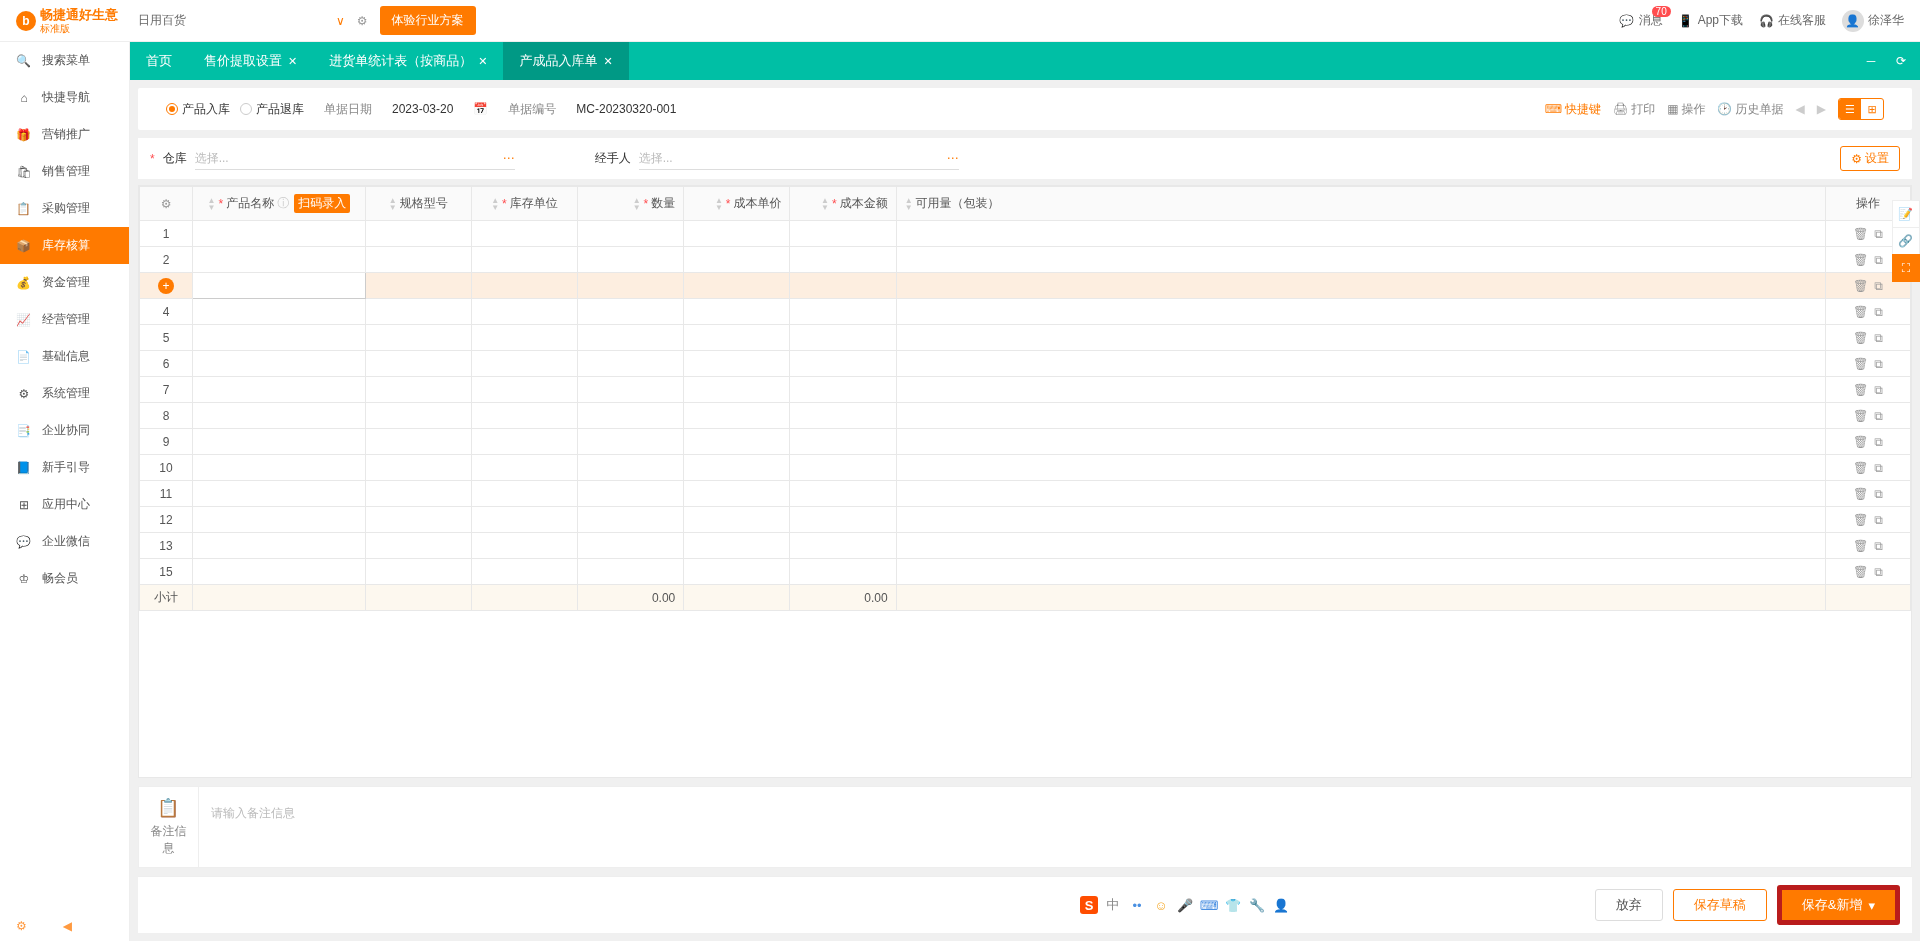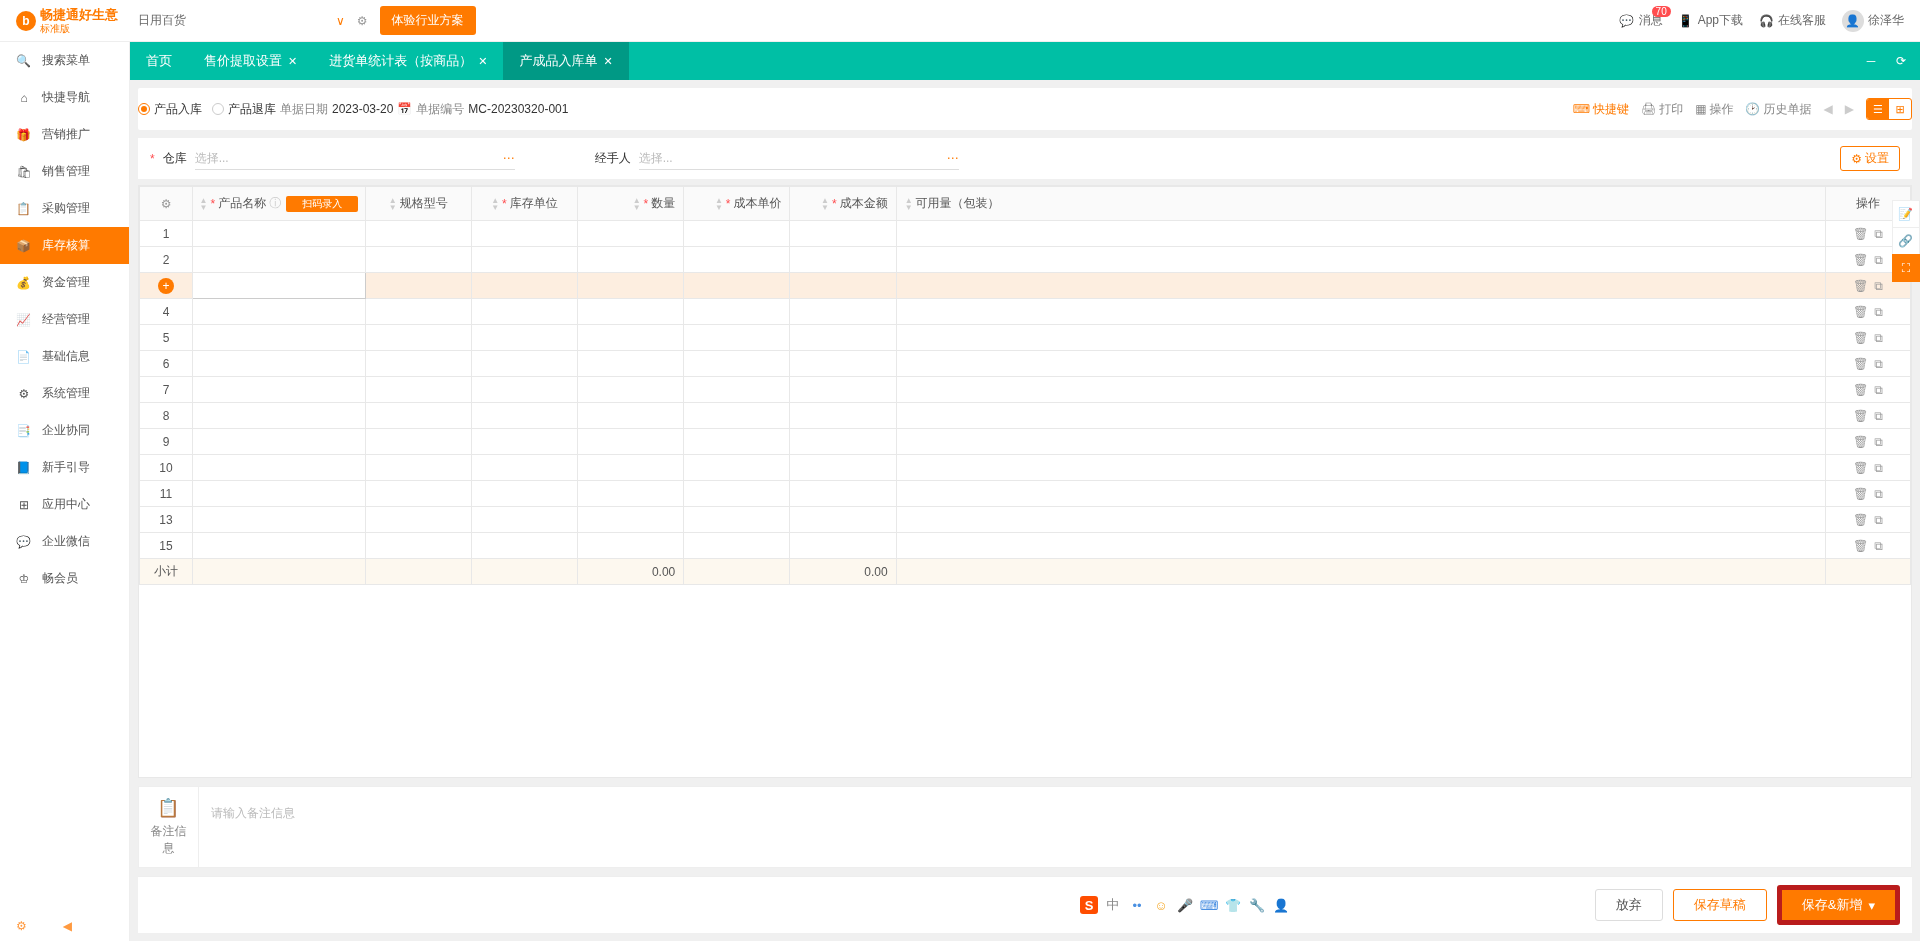--- a/index.html
+++ b/index.html
@@ -34,21 +34,21 @@
 .main { flex: 1; display: flex; flex-direction: column; background: #f0f0f0; overflow: hidden; }
 .tabs-bar { height: 38px; background: #00bfa5; display: flex; align-items: stretch; }
 .tab { display: flex; align-items: center; padding: 0 16px; color: #fff; cursor: pointer; gap: 6px; font-size: 13px; }
 .tab.active { background: #009985; }
 .tab .close { font-size: 11px; }
 .tabs-spacer { flex: 1; }
 .tabs-actions { display: flex; align-items: center; padding: 0 8px; gap: 8px; color: #fff; }
 .tabs-actions .sq { width: 22px; height: 22px; display: inline-flex; align-items: center; justify-content: center; cursor: pointer; }
 
 
-.form-bar { background: #fff; margin: 8px; padding: 10px 0; border-radius: 2px; display: flex; align-items: center; gap: 4px; }
+.form-bar { background: #fff; margin: 8px; padding: 10px 28px; border-radius: 2px; display: flex; align-items: center; gap: 20px; }
 .radio-group { display: flex; gap: 10px; }
 .radio { display: flex; align-items: center; gap: 4px; cursor: pointer; }
 .radio .dot { width: 12px; height: 12px; border: 1px solid #ff7a00; border-radius: 50%; display: inline-flex; align-items: center; justify-content: center; }
 .radio.checked .dot::after { content: ""; width: 6px; height: 6px; background: #ff7a00; border-radius: 50%; }
 .radio.unchecked .dot { border-color: #ccc; }
 .form-label { color: #888; }
 .form-value { color: #333; }
 .toolbar-right { margin-left: auto; display: flex; align-items: center; gap: 12px; color: #888; }
 .toolbar-item { display: flex; align-items: center; gap: 3px; cursor: pointer; }
 .toolbar-item.orange { color: #ff7a00; }
@@ -76,21 +76,21 @@
 .req { color: #ff4d4f; }
 .col-num { width: 40px; }
 .col-name { width: 130px; }
 .col-spec { width: 80px; }
 .col-unit { width: 80px; }
 .col-qty { width: 80px; text-align: right; padding-right: 8px; }
 .col-price { width: 80px; text-align: right; padding-right: 8px; }
 .col-amount { width: 80px; text-align: right; padding-right: 8px; }
 .col-avail { width: 700px; text-align: left; padding-left: 8px; }
 .col-ops { width: 64px; }
-.scan-tag { background: #ff7a00; color: #fff; font-size: 10px; padding: 1px 16px; border-radius: 2px; margin-left: 2px; }
+.scan-tag { background: #ff7a00; color: #fff; font-size: 12px; padding: 1px 4px; border-radius: 2px; margin-left: 2px; }
 .row-active td { background: #fdeee0; }
 .row-active .col-name { background: #fff; border: 1px solid #ccc; }
 .add-btn { width: 16px; height: 16px; background: #ff7a00; color: #fff; border-radius: 50%; display: inline-flex; align-items: center; justify-content: center; font-size: 12px; }
 .op-ic { color: #999; cursor: pointer; margin: 0 3px; }
 .subtotal-row td { background: #fdf8ef; }
 
 
 .remark-area { background: #fff; margin: 8px; display: flex; border: 1px solid #eee; }
 .remark-label { width: 60px; padding: 10px; text-align: center; border-right: 1px solid #eee; color: #888; display: flex; flex-direction: column; align-items: center; gap: 4px; }
 .remark-label .ic { color: #00bfa5; font-size: 18px; }
@@ -485,20 +485,31 @@
               <td class="col-name"></td>
               <td></td>
               <td></td>
               <td class="col-qty"></td>
               <td class="col-price"></td>
               <td class="col-amount"></td>
               <td class="col-avail"></td>
               <td class="col-ops"><span class="op-ic">🗑</span><span class="op-ic">⧉</span></td>
             </tr>
             <tr>
+              <td class="col-num">12</td>
+              <td class="col-name"></td>
+              <td></td>
+              <td></td>
+              <td class="col-qty"></td>
+              <td class="col-price"></td>
+              <td class="col-amount"></td>
+              <td class="col-avail"></td>
+              <td class="col-ops"><span class="op-ic">🗑</span><span class="op-ic">⧉</span></td>
+            </tr>
+            <tr>
               <td class="col-num">13</td>
               <td class="col-name"></td>
               <td></td>
               <td></td>
               <td class="col-qty"></td>
               <td class="col-price"></td>
               <td class="col-amount"></td>
               <td class="col-avail"></td>
               <td class="col-ops"><span class="op-ic">🗑</span><span class="op-ic">⧉</span></td>
             </tr>

